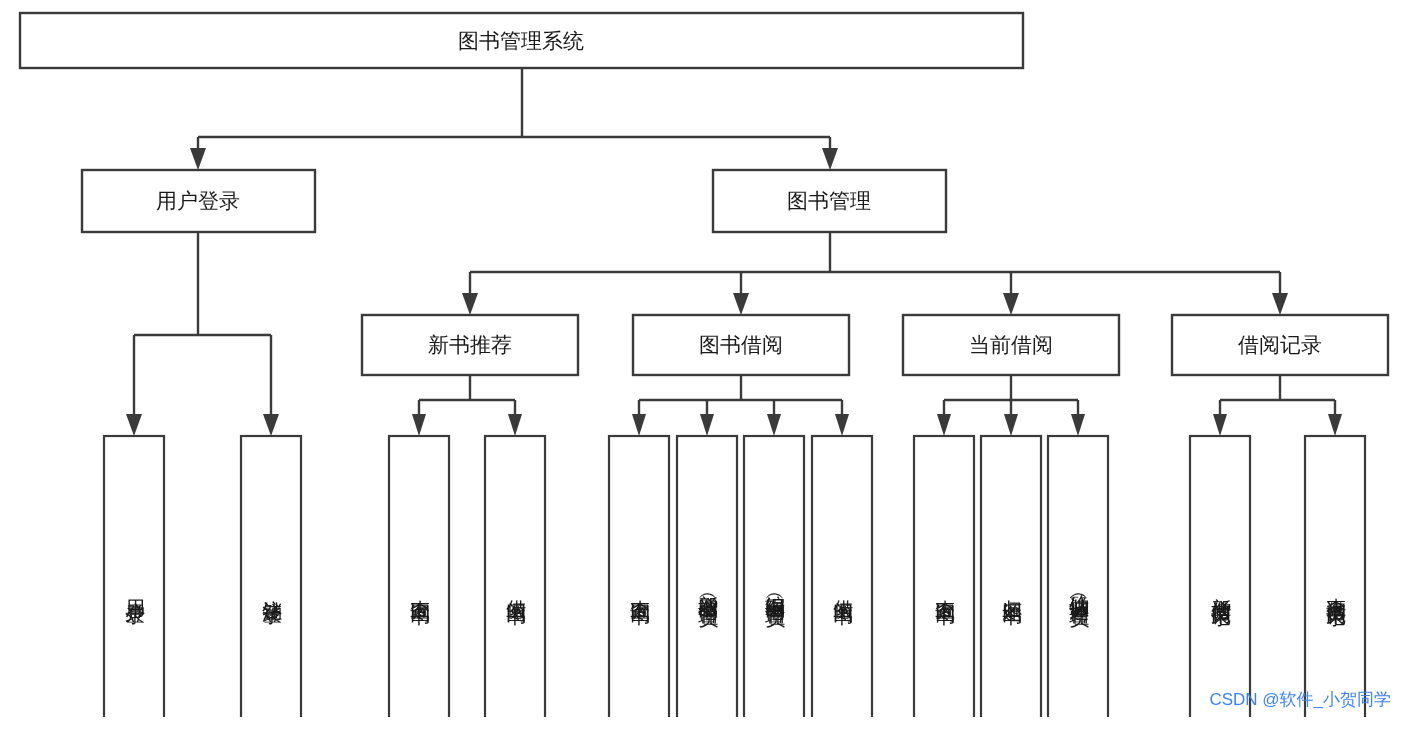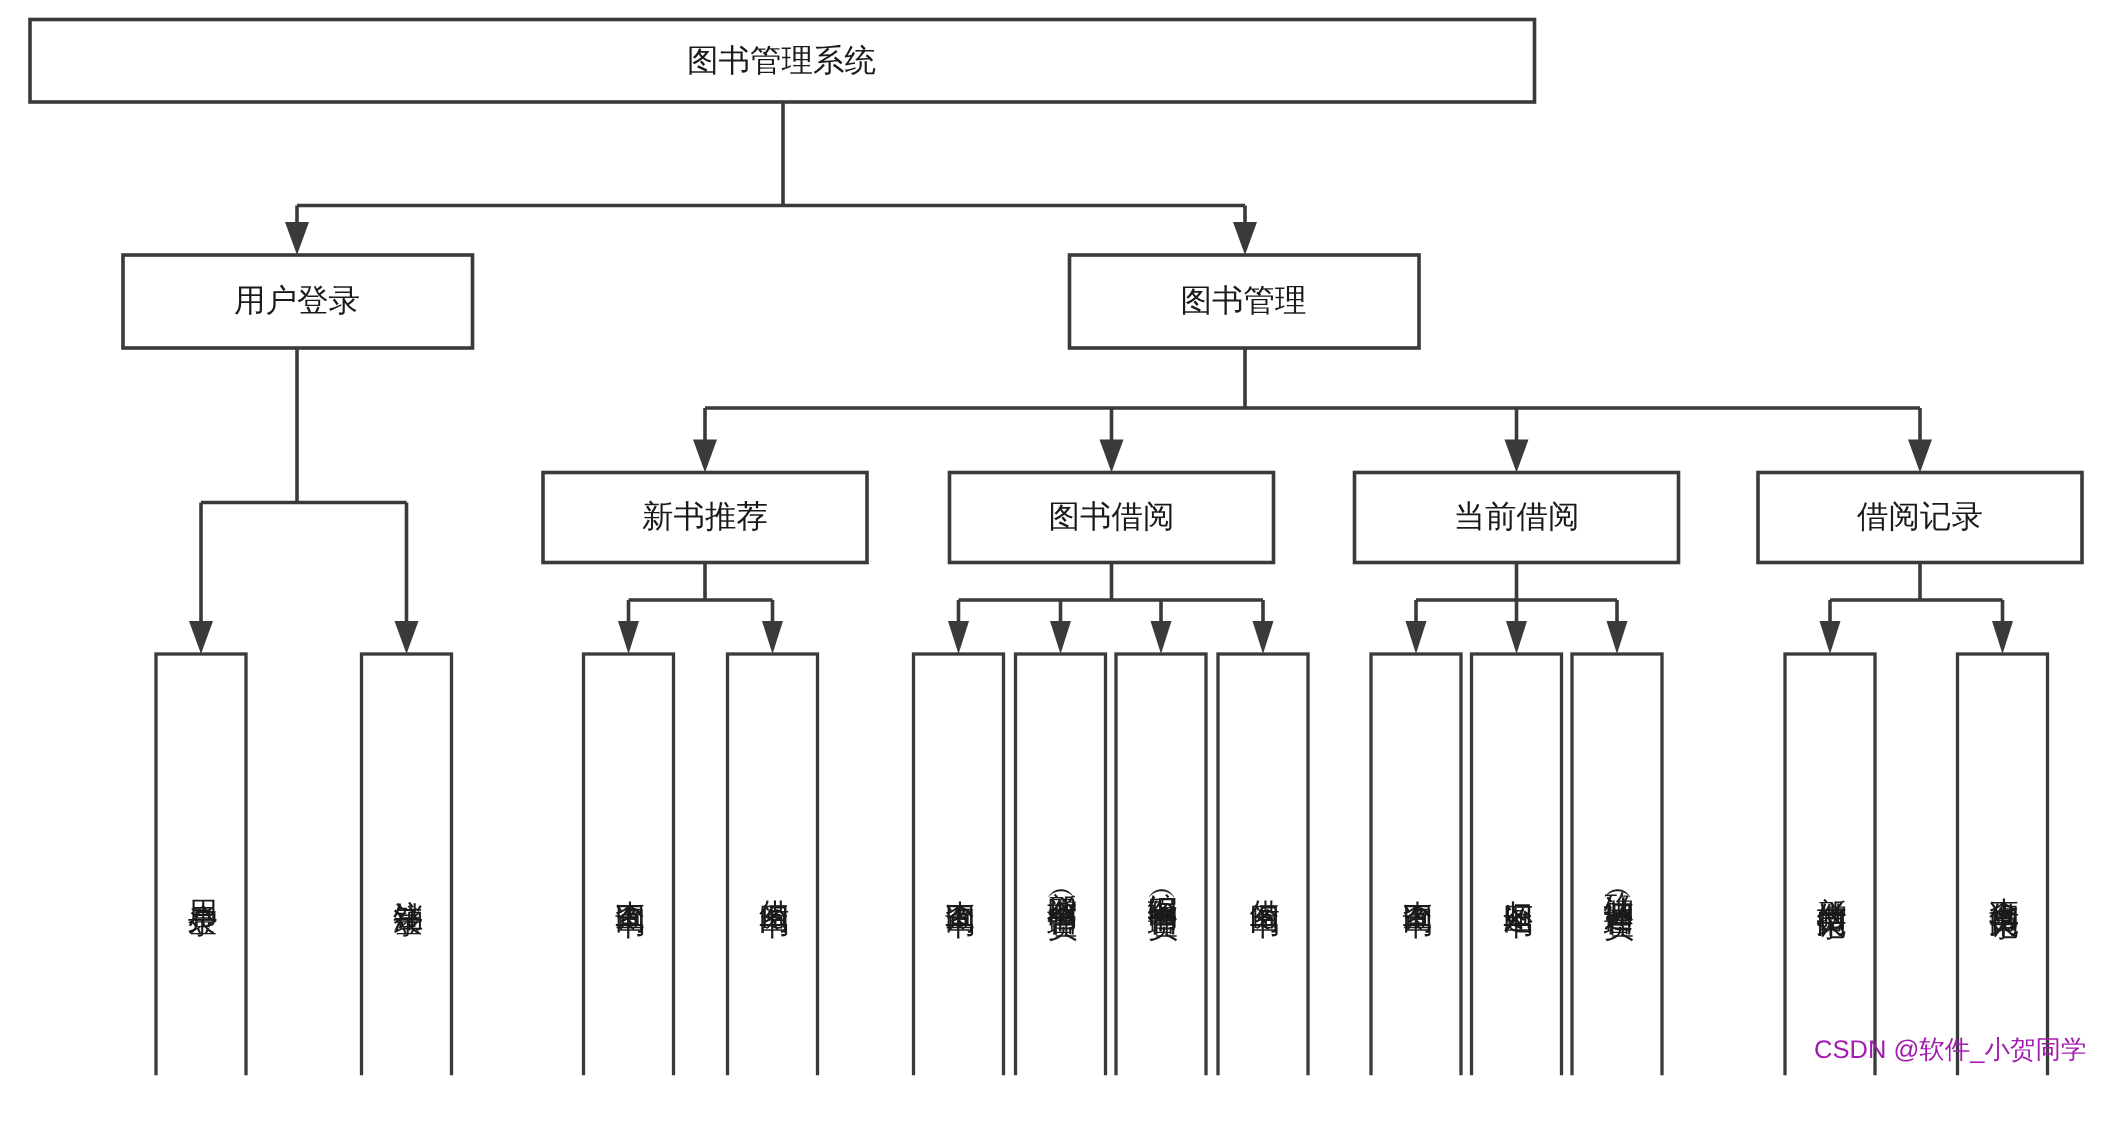--- a/index.html
+++ b/index.html
@@ -51,21 +51,21 @@
     stroke-linecap: butt;
   }
   .arrow-head {
     fill: #3a3a3a;
     stroke: none;
   }
   .watermark {
     position: absolute;
     right: 14px;
     bottom: 6px;
-    color: #a21caf;
+    color: #3b82f6;
     font-size: 17px;
     font-family: "Liberation Sans", "DejaVu Sans", sans-serif;
     white-space: nowrap;
     user-select: none;
     pointer-events: none;
   }
 </style>
 </head>
 <body>
 

